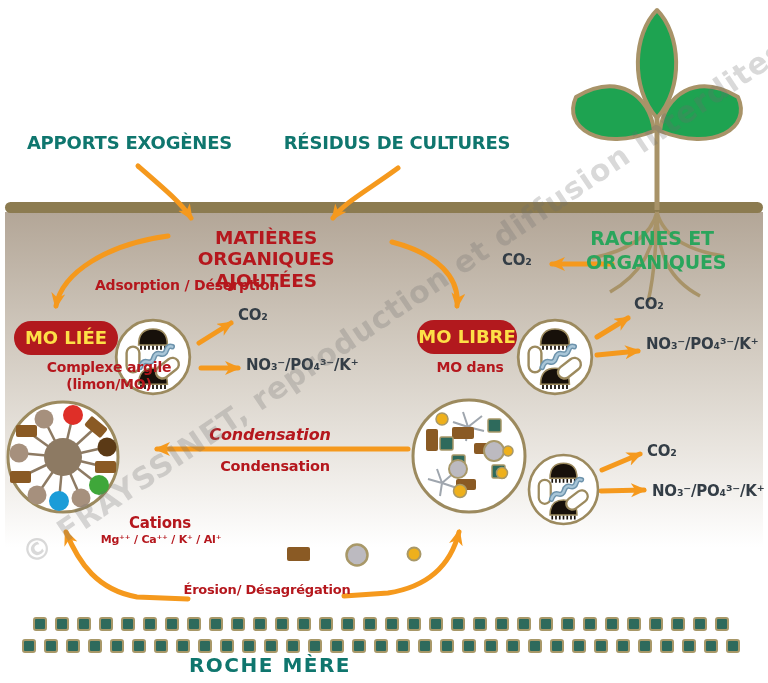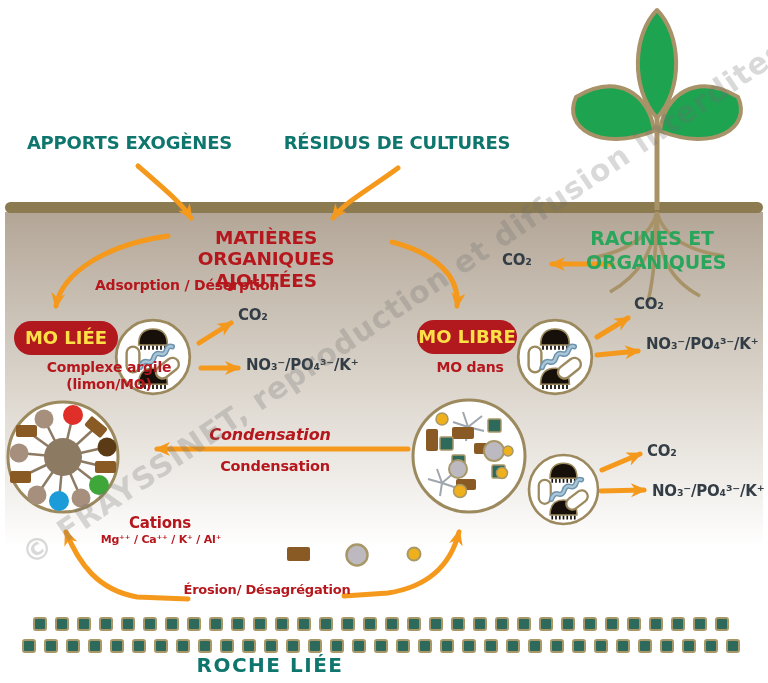--- a/index.html
+++ b/index.html
@@ -274,16 +274,16 @@
 
   <div class="lbl txt chem" style="left:647px;top:443px;font-size:15px;">CO₂</div>
   <div class="lbl txt chem" style="left:652px;top:483px;font-size:15px;">NO₃⁻/PO₄³⁻/K⁺</div>
 
   <div class="lbl txt red" style="left:100px;top:515px;width:120px;font-size:15px;">Cations</div>
   <div class="lbl txt red" style="left:72px;top:534px;width:178px;font-size:11px;white-space:nowrap;">Mg⁺⁺ / Ca⁺⁺ / K⁺ / Al⁺</div>
 
 
   <div class="lbl txt red" style="left:178px;top:583px;width:178px;font-size:13px;">Érosion/ Désagrégation</div>
 
-  <div class="lbl txt tan" style="left:185px;top:654px;width:170px;font-size:20px;letter-spacing:1.5px;">ROCHE LIÉE</div>
+  <div class="lbl txt tan" style="left:185px;top:654px;width:170px;font-size:20px;letter-spacing:1.5px;">ROCHE MÈRE</div>
 
   <div class="watermark">© FRAYSSINET, reproduction et diffusion interdites</div>
 </div>
 
 </body></html>

